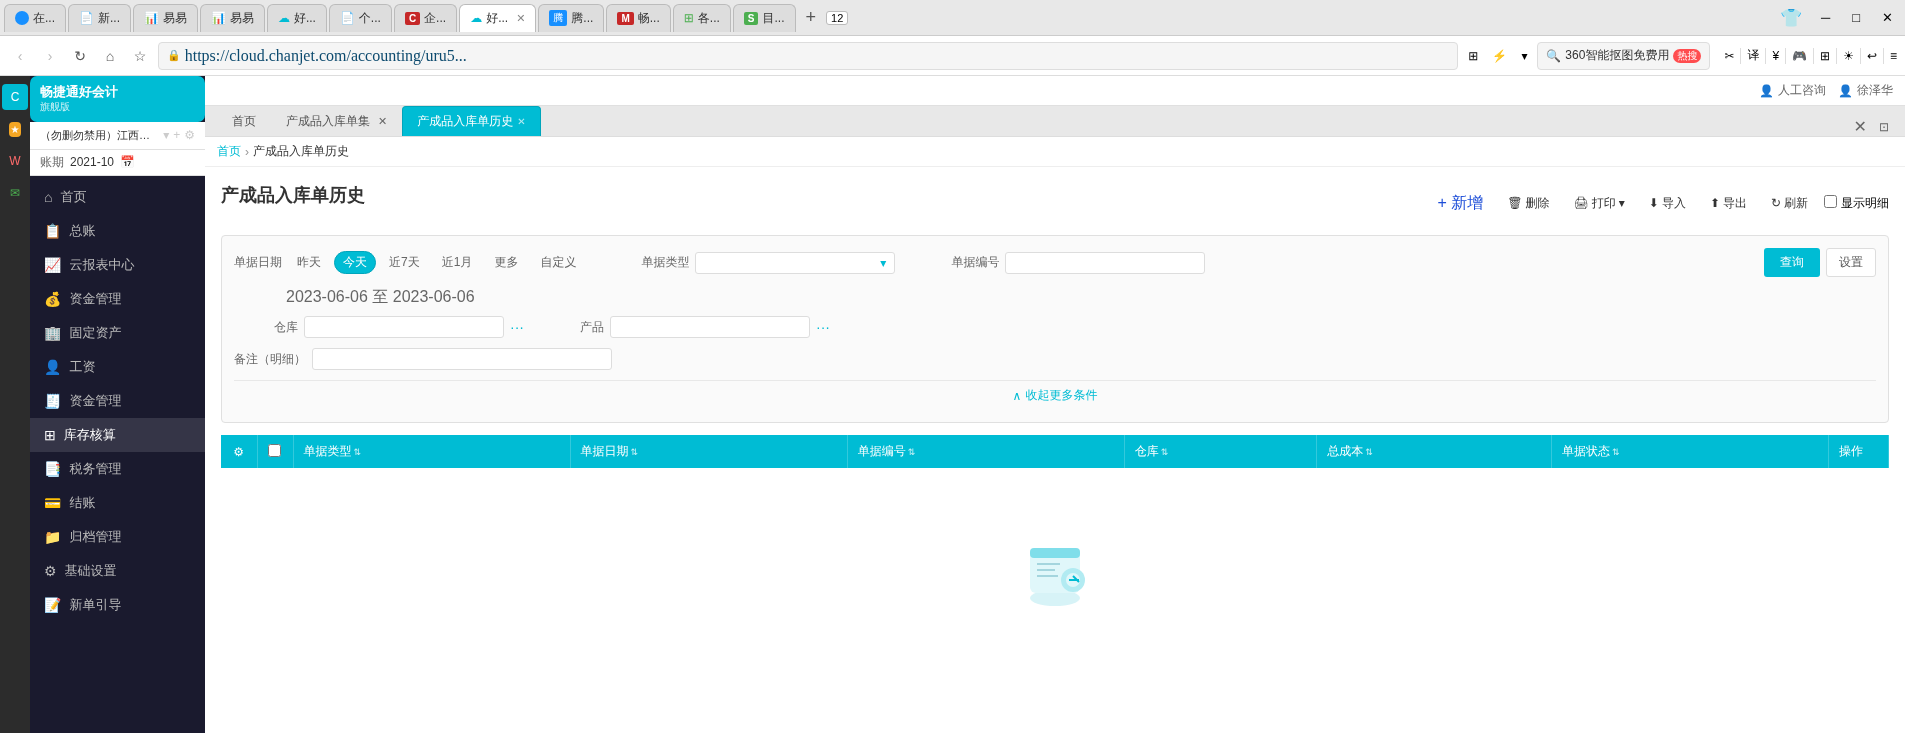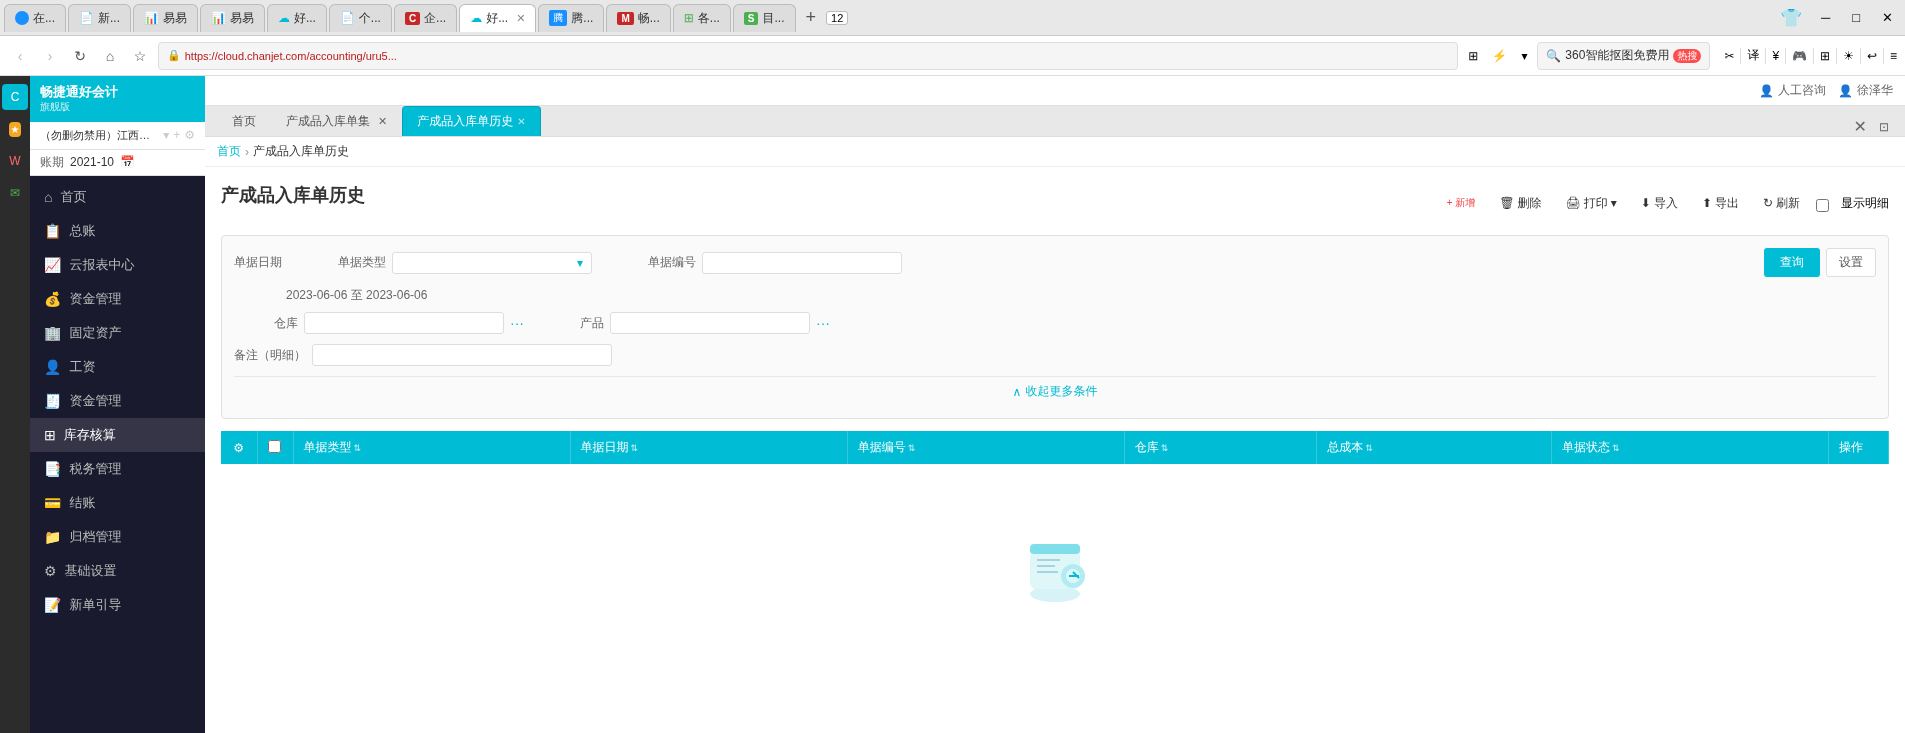--- a/index.html
+++ b/index.html
@@ -16,34 +16,34 @@
     .tab-new { padding: 0 8px; font-size: 18px; color: #555; cursor: pointer; }
     .tab-count { background: #fff; border: 1px solid #bbb; border-radius: 3px; padding: 0 4px; font-size: 11px; }
     .tab-actions { margin-left: auto; display: flex; align-items: center; gap: 6px; }
     .win-btn { padding: 0 8px; font-size: 13px; cursor: pointer; }
 
     
     .address-bar { display: flex; align-items: center; background: #fff; height: 40px; padding: 0 8px; gap: 6px; border-bottom: 1px solid #ddd; }
     .nav-btn { width: 24px; height: 24px; display: flex; align-items: center; justify-content: center; color: #555; cursor: pointer; font-size: 14px; }
     .nav-btn.disabled { color: #bbb; cursor: default; }
     .url-bar { flex: 1; display: flex; align-items: center; background: #f5f5f5; border: 1px solid #ddd; border-radius: 4px; padding: 0 8px; height: 28px; gap: 4px; }
-    .url-text { font-size: 11px; color: #b91c1c; flex: 1; }
+    .url-text { font-size: 16px; color: #0c4a6e; flex: 1; font-family: Liberation Serif, serif; }
     .search-box { display: flex; align-items: center; background: #f5f5f5; border: 1px solid #ddd; border-radius: 4px; padding: 0 8px; height: 28px; gap: 4px; }
     .toolbar-icons { display: flex; align-items: center; gap: 4px; margin-left: 8px; }
 
     
     .app-container { display: flex; flex: 1; overflow: hidden; }
 
     
     .icon-bar { width: 30px; background: #2c2c2c; display: flex; flex-direction: column; align-items: center; padding-top: 8px; gap: 6px; }
     .icon-bar-item { width: 26px; height: 26px; border-radius: 4px; display: flex; align-items: center; justify-content: center; cursor: pointer; font-size: 14px; }
 
     
     .sidebar { width: 175px; background: #1a1a2e; color: #ccc; display: flex; flex-direction: column; }
-    .sidebar-logo { background: #00bcd4; padding: 8px 10px; display: flex; align-items: flex-start; gap: 6px; }
+    .sidebar-logo { background: #00bcd4; padding: 8px 10px; display: flex; align-items: flex-start; gap: 6px; border-radius: 7px; }
     .sidebar-logo-text { color: #fff; font-size: 13px; font-weight: bold; line-height: 1.2; }
     .sidebar-logo-sub { color: rgba(255,255,255,0.8); font-size: 10px; }
     .sidebar-nav { flex: 1; padding-top: 4px; }
     .sidebar-item { display: flex; align-items: center; padding: 8px 14px; gap: 8px; cursor: pointer; color: #bbb; font-size: 13px; }
     .sidebar-item.active { background: rgba(255,255,255,0.12); color: #fff; }
     .sidebar-item-icon { font-size: 14px; }
 
     
     .main-content { flex: 1; background: #f0f0f0; display: flex; flex-direction: column; overflow: hidden; }
 
@@ -73,21 +73,21 @@
     .setting-btn { background: #fff; color: #555; border: 1px solid #ddd; padding: 5px 12px; border-radius: 3px; cursor: pointer; font-size: 12px; }
 
     
     .search-form { border: 1px solid #e0e0e0; border-radius: 4px; padding: 12px; margin-bottom: 12px; background: #fafafa; }
     .form-row { display: flex; align-items: center; gap: 16px; margin-bottom: 10px; flex-wrap: wrap; }
     .form-field { display: flex; align-items: center; gap: 6px; }
     .form-label { font-size: 12px; color: #666; white-space: nowrap; }
     .date-filter { display: flex; align-items: center; gap: 4px; }
     .date-chip { padding: 2px 8px; border-radius: 3px; font-size: 12px; cursor: pointer; color: #666; border: 1px solid transparent; }
     .date-chip.active { background: #00bcd4; color: #fff; border-color: #00a5bb; border-radius: 12px; }
-    .date-range { font-size: 12px; color: #666; }
+    .date-range { font-size: 16px; color: #666; }
     .form-select { display: flex; align-items: center; gap: 4px; border: 1px solid #ddd; border-radius: 3px; padding: 3px 8px; min-width: 200px; font-size: 12px; cursor: pointer; background: #fff; }
     .form-input { border: 1px solid #ddd; border-radius: 3px; padding: 3px 8px; font-size: 12px; min-width: 200px; background: #fff; }
     .form-input-sm { border: 1px solid #ddd; border-radius: 3px; padding: 3px 8px; font-size: 12px; min-width: 300px; background: #fff; }
     .more-dot { color: #00bcd4; cursor: pointer; font-size: 14px; }
     .collapse-bar { display: flex; align-items: center; justify-content: center; gap: 4px; padding: 6px; color: #00bcd4; cursor: pointer; font-size: 12px; border-top: 1px solid #e8e8e8; margin-top: 4px; }
 
     
     .data-table { width: 100%; border-collapse: collapse; }
     .table-header { background: #00bcd4; }
     .table-header th { padding: 8px 10px; color: #fff; font-size: 12px; font-weight: normal; text-align: left; border-right: 1px solid rgba(255,255,255,0.2); white-space: nowrap; cursor: pointer; }
@@ -342,21 +342,21 @@
         <span style="color:#00bcd4;cursor:pointer;">首页</span>
         <span class="breadcrumb-sep">›</span>
         <span class="breadcrumb-current">产成品入库单历史</span>
       </div>
 
       <div class="page-body">
 
         <div style="display:flex;align-items:center;margin-bottom:12px;">
           <h1 class="page-title">产成品入库单历史</h1>
           <div class="action-toolbar" style="margin-left:auto;margin-bottom:0;">
-            <button class="action-btn" style="color:#ef4444;background:none;border:none;font-size:10px;cursor:pointer;">+ 新增</button>
+            <button class="action-btn" style="color:#1d4ed8;background:none;border:none;font-size:16px;cursor:pointer;">+ 新增</button>
             <button class="action-btn" style="color:#333;background:none;border:none;font-size:12px;cursor:pointer;">
               <span>🗑</span>
               <span>删除</span>
             </button>
             <button class="action-btn" style="color:#333;background:none;border:none;font-size:12px;cursor:pointer;">
               <span>🖨</span>
               <span>打印</span>
               <span>▾</span>
             </button>
             <button class="action-btn" style="color:#333;background:none;border:none;font-size:12px;cursor:pointer;">
@@ -364,32 +364,40 @@
               <span>导入</span>
             </button>
             <button class="action-btn" style="color:#333;background:none;border:none;font-size:12px;cursor:pointer;">
               <span>⬆</span>
               <span>导出</span>
             </button>
             <button class="action-btn" style="color:#333;background:none;border:none;font-size:12px;cursor:pointer;">
               <span>↻</span>
               <span>刷新</span>
             </button>
-            <label style="display:flex;align-items:flex-end;gap:12px;font-size:12px;cursor:pointer;">
+            <label style="display:flex;align-items:flex-start;gap:4px;font-size:12px;cursor:pointer;">
               <input type="checkbox" style="">
               <span>显示明细</span>
             </label>
           </div>
         </div>
 
         <div class="search-form">
           <div class="form-row">
 
             <div class="form-field">
               <span class="form-label">单据日期</span>
+              <div class="date-filter">
+                <span class="date-chip">昨天</span>
+                <span class="date-chip active">今天</span>
+                <span class="date-chip">近7天</span>
+                <span class="date-chip">近1月</span>
+                <span class="date-chip">更多</span>
+                <span class="date-chip">自定义</span>
+              </div>
             </div>
 
             <div class="form-field" style="margin-left:40px;">
               <span class="form-label">单据类型</span>
               <div class="form-select">
                 <span style="flex:1;"></span>
                 <span style="color:#00bcd4;">▾</span>
               </div>
             </div>
 

